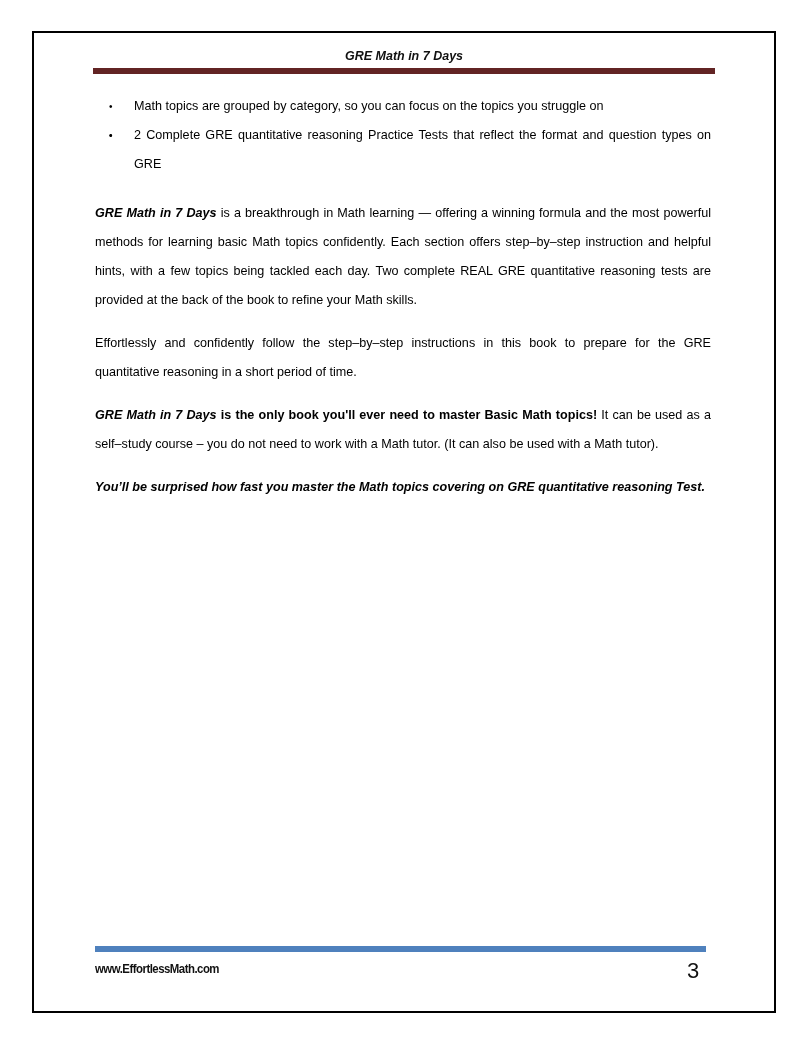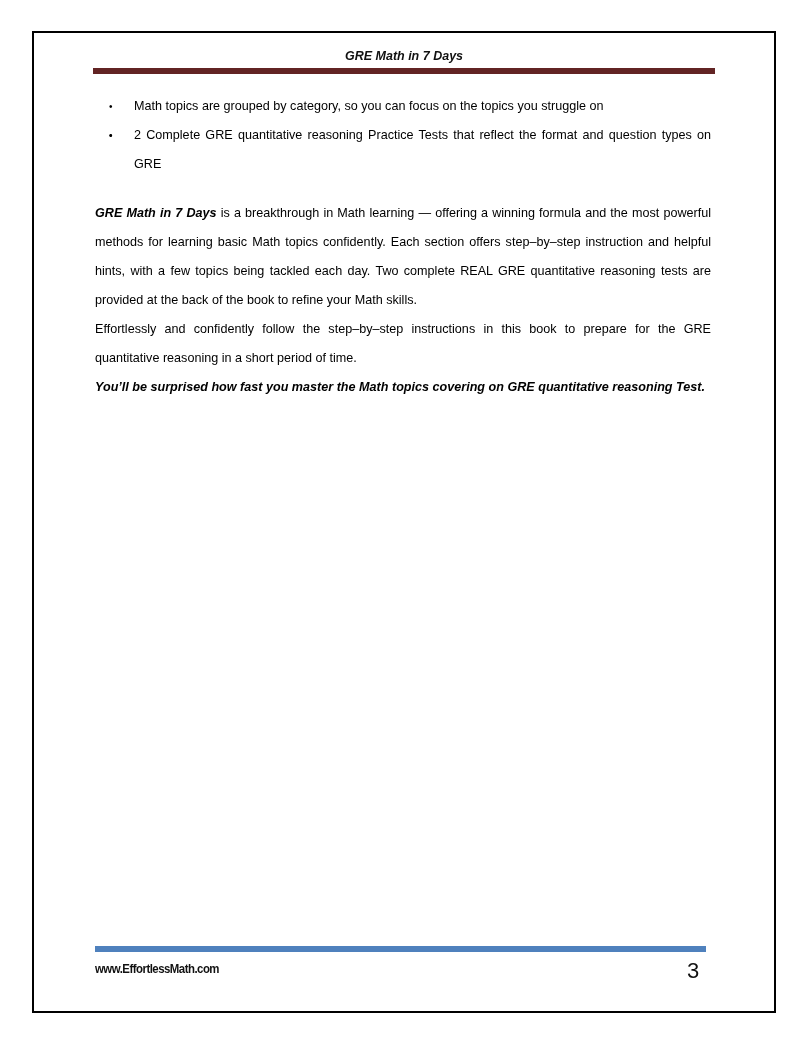--- a/index.html
+++ b/index.html
@@ -68,21 +68,21 @@
       position: absolute;
       left: 14px;
       top: 0;
       font-size: 10px;
     }
     p {
       margin: 0;
       text-align: justify;
     }
     .p-intro { margin-top: 20px; }
-    .p-gap { }
+    .p-gap { margin-top: 14px; }
     .bi { font-weight: bold; font-style: italic; }
     .b { font-weight: bold; }
     .footer-rule {
       position: absolute;
       left: 95px;
       top: 946px;
       width: 611px;
       height: 6px;
       background: #4f81bd;
     }
@@ -125,20 +125,21 @@
     <li>
       <span class="bullet">•</span>
       <span>2 Complete GRE quantitative reasoning Practice Tests that reflect the format and question types on GRE</span>
     </li>
   </ul>
 
   <p class="p-intro"><span class="bi">GRE Math in 7 Days</span><span> is a breakthrough in Math learning — offering a winning formula and the most powerful methods for learning basic Math topics confidently. Each section offers step–by–step instruction and helpful hints, with a few topics being tackled each day. Two complete REAL GRE quantitative reasoning tests are provided at the back of the book to refine your Math skills.</span></p>
 
   <p class="p-gap">Effortlessly and confidently follow the step–by–step instructions in this book to prepare for the GRE quantitative reasoning in a short period of time.</p>
 
+  <p class="p-gap"><span class="bi">GRE Math in 7 Days</span><span class="b"> is the only book you'll ever need to master Basic Math topics!</span><span> It can be used as a self–study course – you do not need to work with a Math tutor. (It can also be used with a Math tutor).</span></p>
 
   <p class="p-gap bi">You’ll be surprised how fast you master the Math topics covering on GRE quantitative reasoning Test.</p>
 
 </div>
 
 <div class="footer-rule"></div>
 <div class="footer-url">www.EffortlessMath.com</div>
 <div class="footer-page">3</div>
 
 </body></html>

